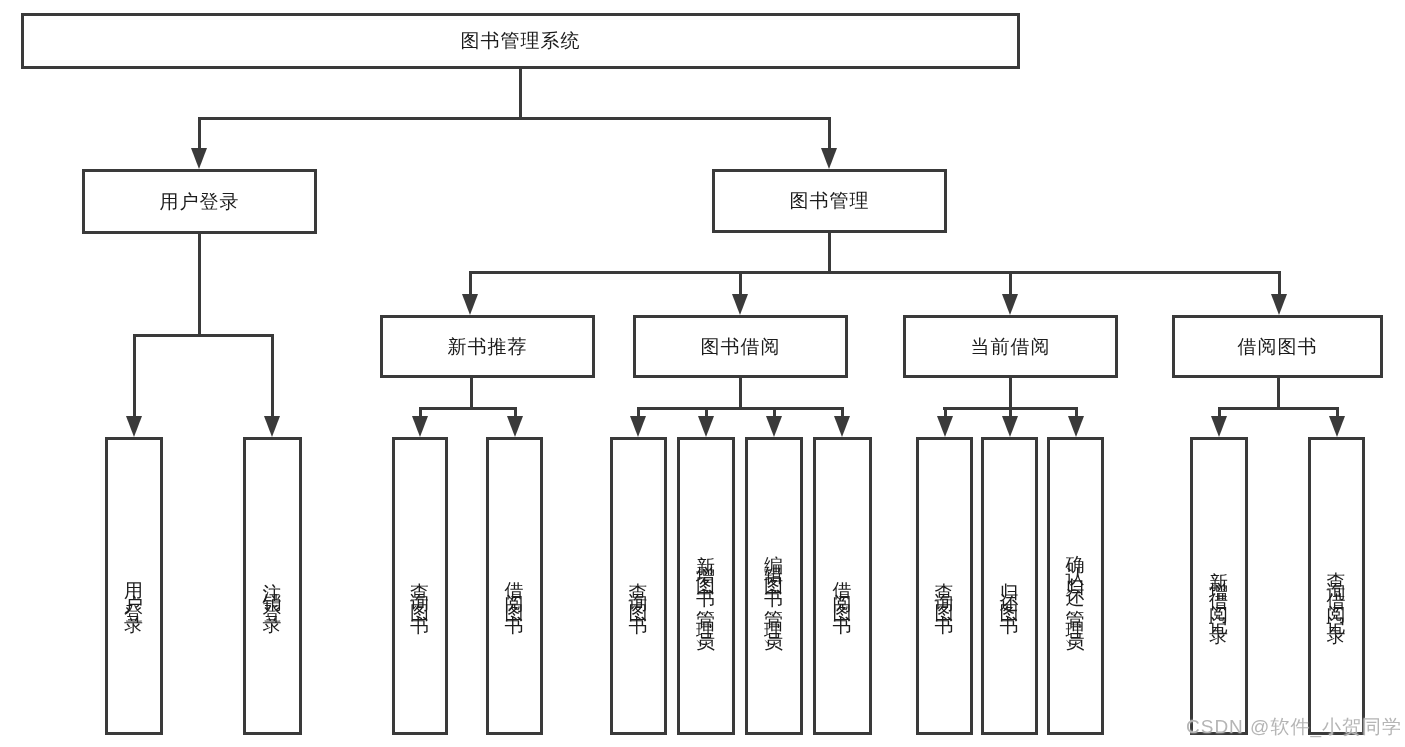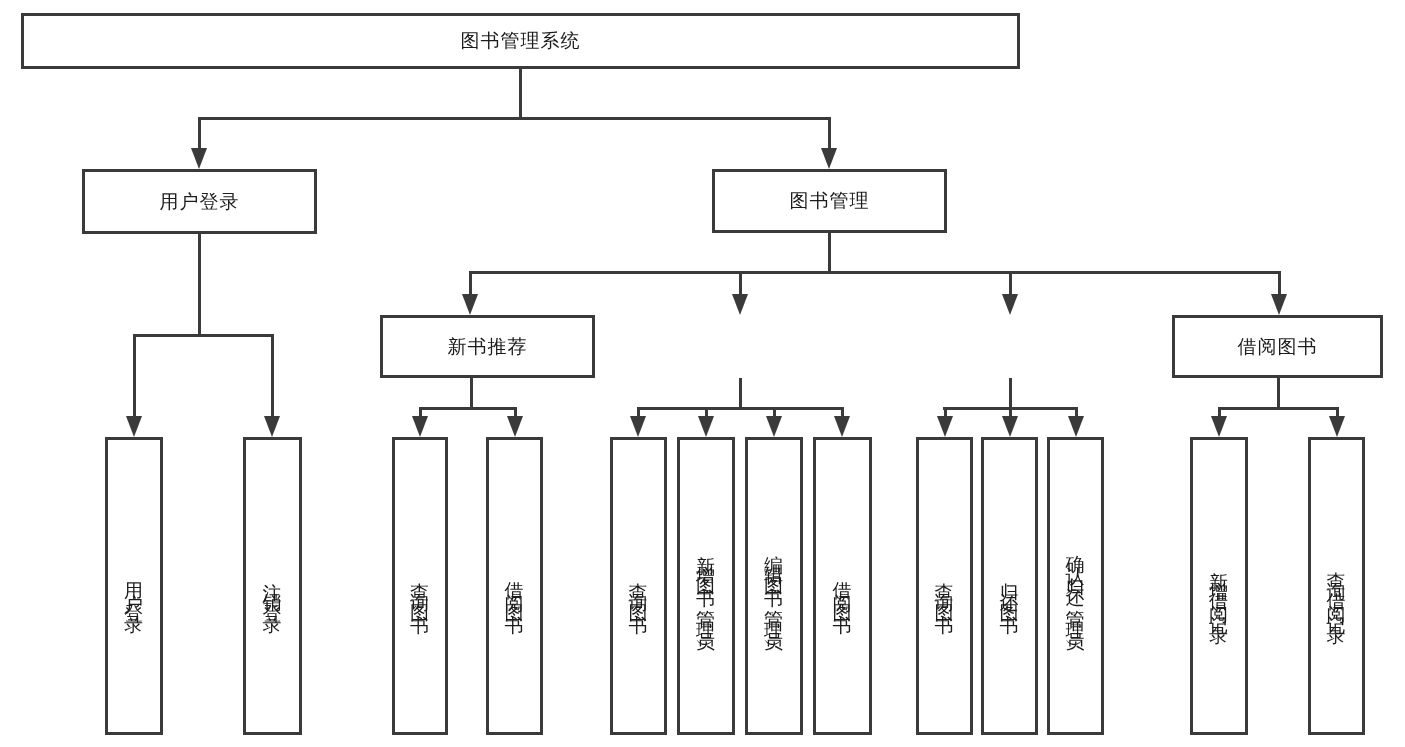--- a/index.html
+++ b/index.html
@@ -63,40 +63,43 @@
 <body>
 
 <div id="canvas">
 
   <div class="node" style="left:21px; top:13px; width:999px; height:56px;">图书管理系统</div>
 
   <div class="node" style="left:82px; top:169px; width:235px; height:65px;">用户登录</div>
   <div class="node" style="left:712px; top:169px; width:235px; height:64px;">图书管理</div>
 
   <div class="node" style="left:380px; top:315px; width:215px; height:63px;">新书推荐</div>
+  <div class="node" style="left:633px; top:315px; width:215px; height:63px;">图书借阅</div>
+  <div class="node" style="left:903px; top:315px; width:215px; height:63px;">当前借阅</div>
   <div class="node" style="left:1172px; top:315px; width:211px; height:63px;">借阅图书</div>
 
   <div class="node vnode" style="left:105px; top:437px; width:58px; height:298px;">用户登录</div>
   <div class="node vnode" style="left:243px; top:437px; width:59px; height:298px;">注销登录</div>
 
   <div class="node vnode" style="left:392px; top:437px; width:56px; height:298px;">查询图书</div>
   <div class="node vnode" style="left:486px; top:437px; width:57px; height:298px;">借阅图书</div>
 
   <div class="node vnode" style="left:610px; top:437px; width:57px; height:298px;">查询图书</div>
   <div class="node vnode" style="left:677px; top:437px; width:58px; height:298px;">新增图书（管理员）</div>
   <div class="node vnode" style="left:745px; top:437px; width:58px; height:298px;">编辑图书（管理员）</div>
   <div class="node vnode" style="left:813px; top:437px; width:59px; height:298px;">借阅图书</div>
 
   <div class="node vnode" style="left:916px; top:437px; width:57px; height:298px;">查询图书</div>
   <div class="node vnode" style="left:981px; top:437px; width:57px; height:298px;">归还图书</div>
   <div class="node vnode" style="left:1047px; top:437px; width:57px; height:298px;">确认归还（管理员）</div>
 
   <div class="node vnode" style="left:1190px; top:437px; width:58px; height:298px;">新增借阅记录</div>
   <div class="node vnode" style="left:1308px; top:437px; width:57px; height:298px;">查询借阅记录</div>
 
+  <div id="watermark">CSDN @软件_小贺同学</div>
 <div class="vline" style="left:518.5px;top:69px;width:3px;height:49px;"></div>
     <div class="vline" style="left:197.5px;top:117px;width:3px;height:35px;"></div>
     <div class="vline" style="left:827.5px;top:117px;width:3px;height:35px;"></div>
     <div class="vline" style="left:197.5px;top:234px;width:3px;height:103px;"></div>
     <div class="vline" style="left:132.5px;top:334px;width:3px;height:85px;"></div>
     <div class="vline" style="left:270.5px;top:334px;width:3px;height:85px;"></div>
     <div class="vline" style="left:827.5px;top:233px;width:3px;height:41px;"></div>
     <div class="vline" style="left:468.5px;top:271px;width:3px;height:26px;"></div>
     <div class="vline" style="left:738.5px;top:271px;width:3px;height:26px;"></div>
     <div class="vline" style="left:1008.5px;top:271px;width:3px;height:26px;"></div>

